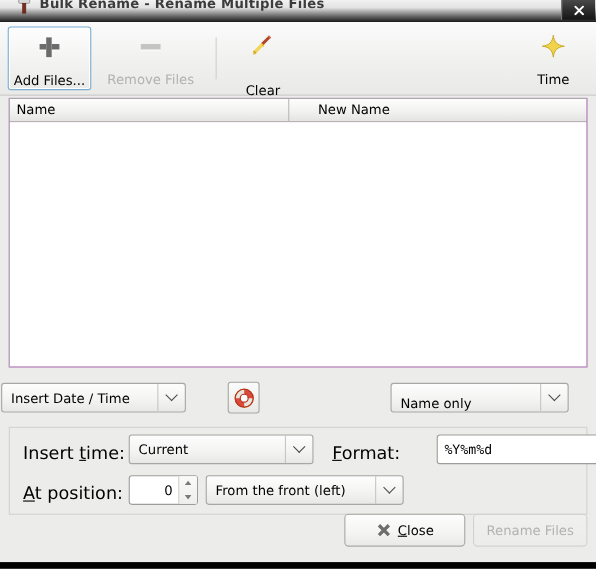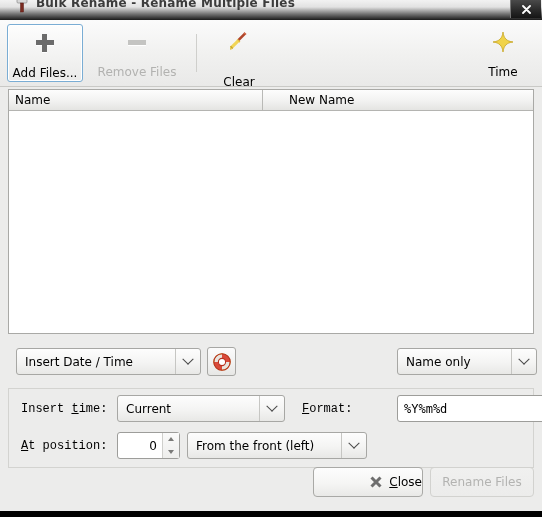--- a/index.html
+++ b/index.html
@@ -202,48 +202,47 @@
     align-items: center;
     justify-content: center;
   }
   .chev {
     width: 7px; height: 7px;
     border-right: 1.6px solid #4a4a4a;
     border-bottom: 1.6px solid #4a4a4a;
     transform: rotate(45deg) translate(-2px,-2px);
   }
 
-  #mode-combo { position: absolute; left: 16px; top: 8px; width: 185px; }
+  #mode-combo { position: absolute; left: 1px; top: 8px; width: 168px; }
   #help-btn {
     position: absolute;
     left: 207px; top: 7px;
     width: 29px; height: 29px;
     background: linear-gradient(to bottom, #fbfbfb 0%, #f1f1f0 60%, #e7e7e5 100%);
     border: 1px solid #a7a7a4;
     border-radius: 3px;
     display: flex; align-items: center; justify-content: center;
     box-sizing: border-box;
   }
-  #scope-combo { position: absolute; right: 5px; top: 8px; width: 140px; }
+  #scope-combo { position: absolute; right: 25px; top: 8px; width: 162px; align-items: flex-end; }
 
   
   #settings-frame {
     position: absolute;
     left: 8px; top: 368px;
     width: 526px;
     height: 80px;
     border: 1px solid #d3d3d0;
     background: #ececeb;
     box-sizing: border-box;
   }
   .field-label {
     position: absolute;
-    font-size: 12px;
+    font-size: 16px;
     white-space: nowrap;
-    font-family: Liberation Mono, monospace;
   }
   .mn { text-decoration: underline; }
 
   #lbl-insert-time { left: 12px; top: 13px; }
   #time-combo { position: absolute; left: 108px; top: 6px; width: 168px; }
   #lbl-format { left: 293px; top: 13px; }
   #format-input {
     position: absolute;
     left: 352px; top: 6px;
     width: 160px; height: 27px;
@@ -297,21 +296,21 @@
     height: 30px;
     border: 1px solid #a9a9a6;
     border-radius: 4px;
     background: linear-gradient(to bottom, #fdfdfd 0%, #f5f5f4 55%, #e9e9e7 100%);
     display: flex;
     align-items: center;
     justify-content: center;
     font-size: 12px;
     box-sizing: border-box;
   }
-  #close-button { right: 119px; top: 0; width: 110px; gap: 6px; justify-content: flex-end; }
+  #close-button { right: 119px; top: 0; width: 110px; gap: 6px; }
   #rename-button {
     right: 8px; top: 0; width: 104px;
     color: #b3b3b1;
     border-color: #d2d2cf;
     background: linear-gradient(to bottom, #f0f0ef 0%, #ececeb 100%);
   }
   .xmark { display:block; }
 </style>
 </head>
 <body>

